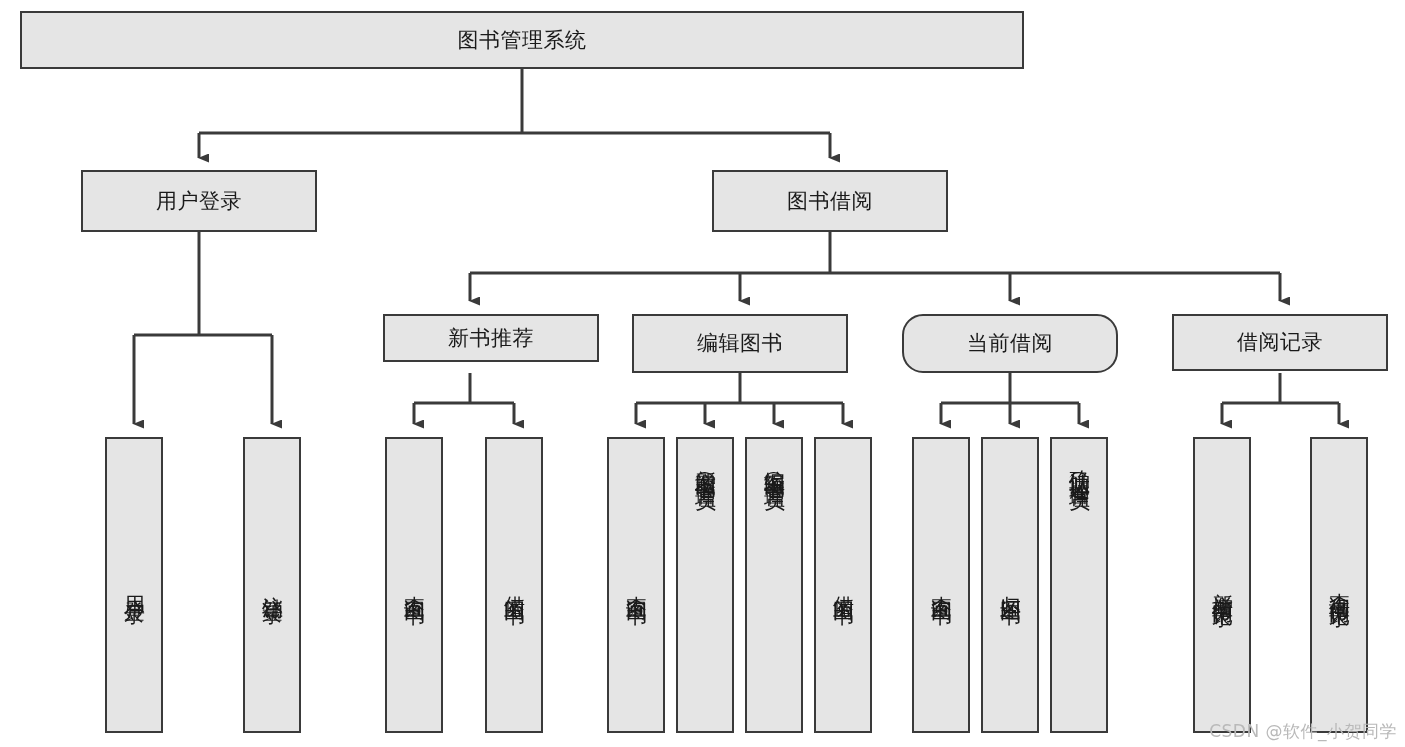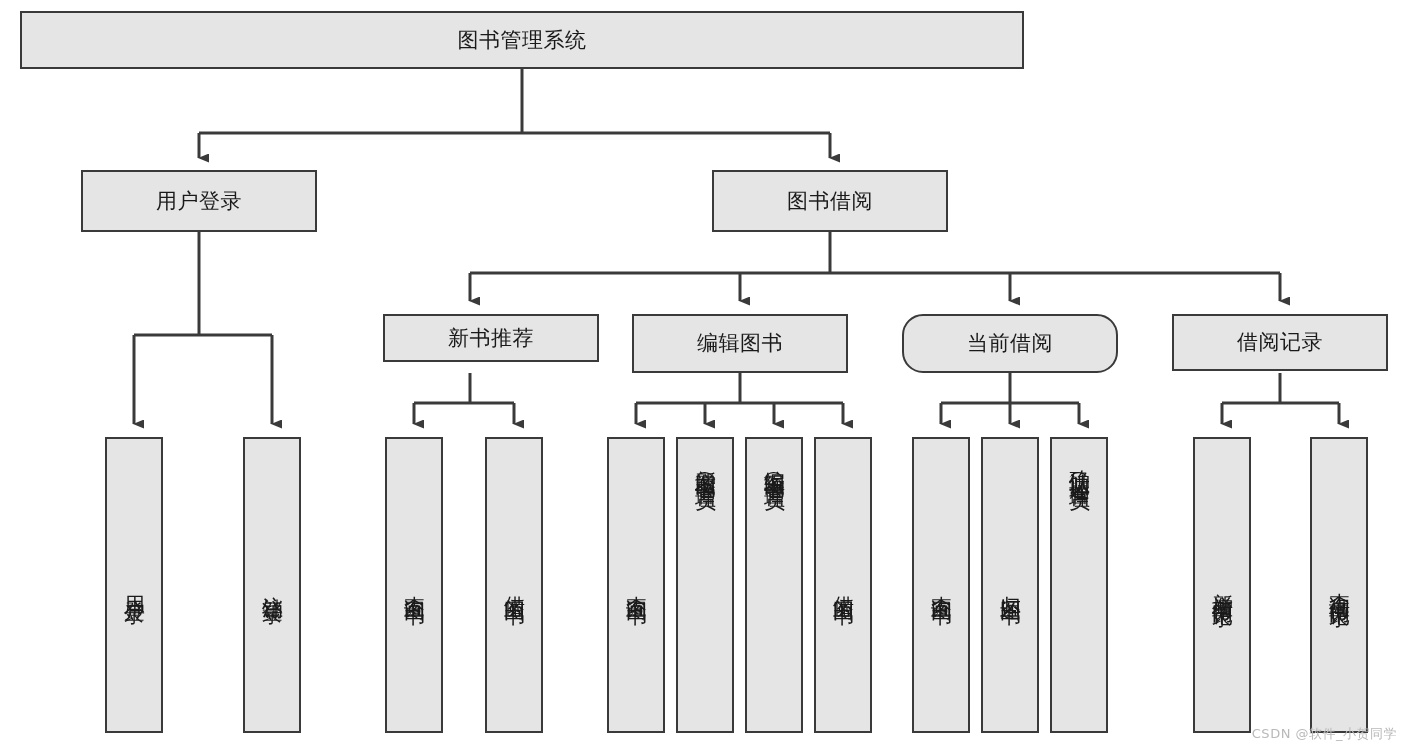--- a/index.html
+++ b/index.html
@@ -60,21 +60,21 @@
     white-space: nowrap;
   }
   .node.vertical.centered {
     align-items: center;
     padding-top: 0;
   }
   #watermark {
     position: absolute;
     right: 8px;
     bottom: 4px;
-    font-size: 13px;
+    font-size: 17px;
     color: #b9b9b9;
     letter-spacing: 0.5px;
     user-select: none;
     white-space: nowrap;
   }
 </style>
 </head>
 <body>
 
 <div id="diagram-root">

